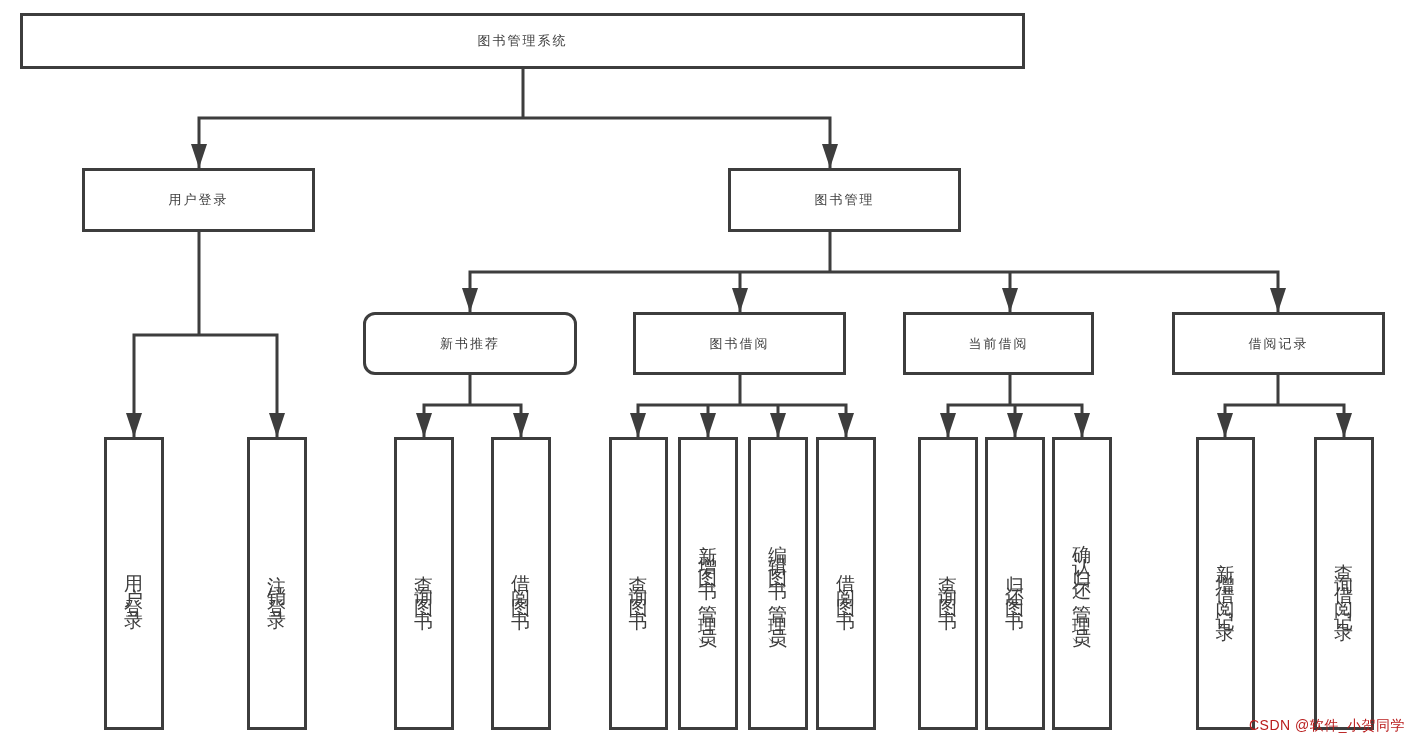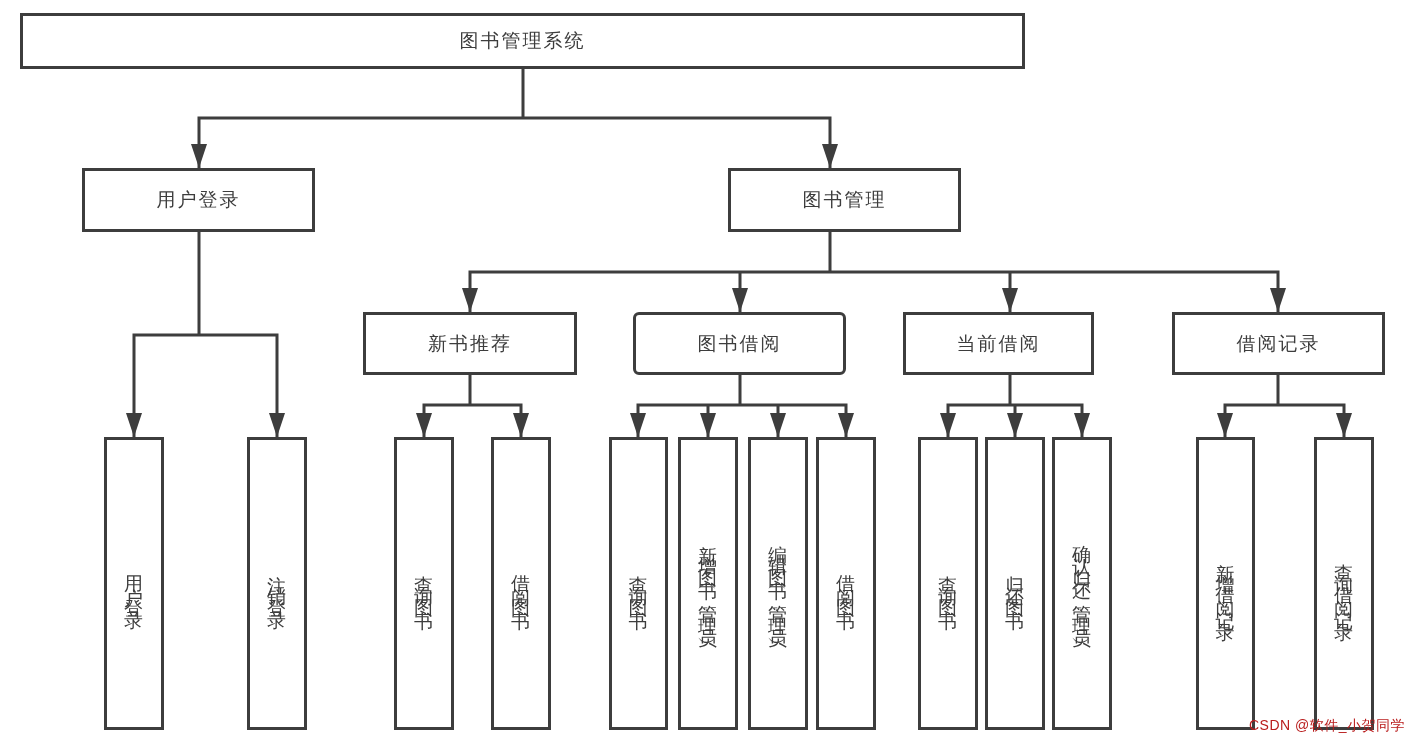--- a/index.html
+++ b/index.html
@@ -37,21 +37,21 @@
     box-sizing: border-box;
     border: 3px solid #3d3d3d;
     background: #ffffff;
     color: #3d3d3d;
     display: flex;
     align-items: center;
     justify-content: center;
     text-align: center;
   }
   .h-label {
-    font-size: 19px;
+    font-size: 13px;
     letter-spacing: 2px;
     white-space: nowrap;
     font-family: Liberation Serif, serif;
   }
   .v-label {
     writing-mode: vertical-rl;
     text-orientation: mixed;
     font-size: 19px;
     letter-spacing: 12px;
     line-height: 1;
@@ -122,22 +122,22 @@
       <polygon points="1225,437 1217,413 1233,413"></polygon>
       <polygon points="1344,437 1336,413 1352,413"></polygon>
     </g>
   </svg>
 
   <div class="box h-label" style="left:20px; top:13px; width:1005px; height:56px;">图书管理系统</div>
 
   <div class="box h-label" style="left:82px; top:168px; width:233px; height:64px;">用户登录</div>
   <div class="box h-label" style="left:728px; top:168px; width:233px; height:64px;">图书管理</div>
 
-  <div class="box h-label" style="left:363px; top:312px; width:214px; height:63px;">新书推荐</div>
-  <div class="box h-label" style="left:633px; top:312px; width:213px; height:63px;border-radius:6px;">图书借阅</div>
+  <div class="box h-label" style="left:363px; top:312px; width:214px; height:63px;border-radius:12px;">新书推荐</div>
+  <div class="box h-label" style="left:633px; top:312px; width:213px; height:63px;">图书借阅</div>
   <div class="box h-label" style="left:903px; top:312px; width:191px; height:63px;">当前借阅</div>
   <div class="box h-label" style="left:1172px; top:312px; width:213px; height:63px;">借阅记录</div>
 
   <div class="box v-label" style="left:104px; width:60px;">用户登录</div>
   <div class="box v-label" style="left:247px; width:60px;">注销登录</div>
 
   <div class="box v-label" style="left:394px; width:60px;">查询图书</div>
   <div class="box v-label" style="left:491px; width:60px;">借阅图书</div>
 
   <div class="box v-label" style="left:609px; width:59px;">查询图书</div>

